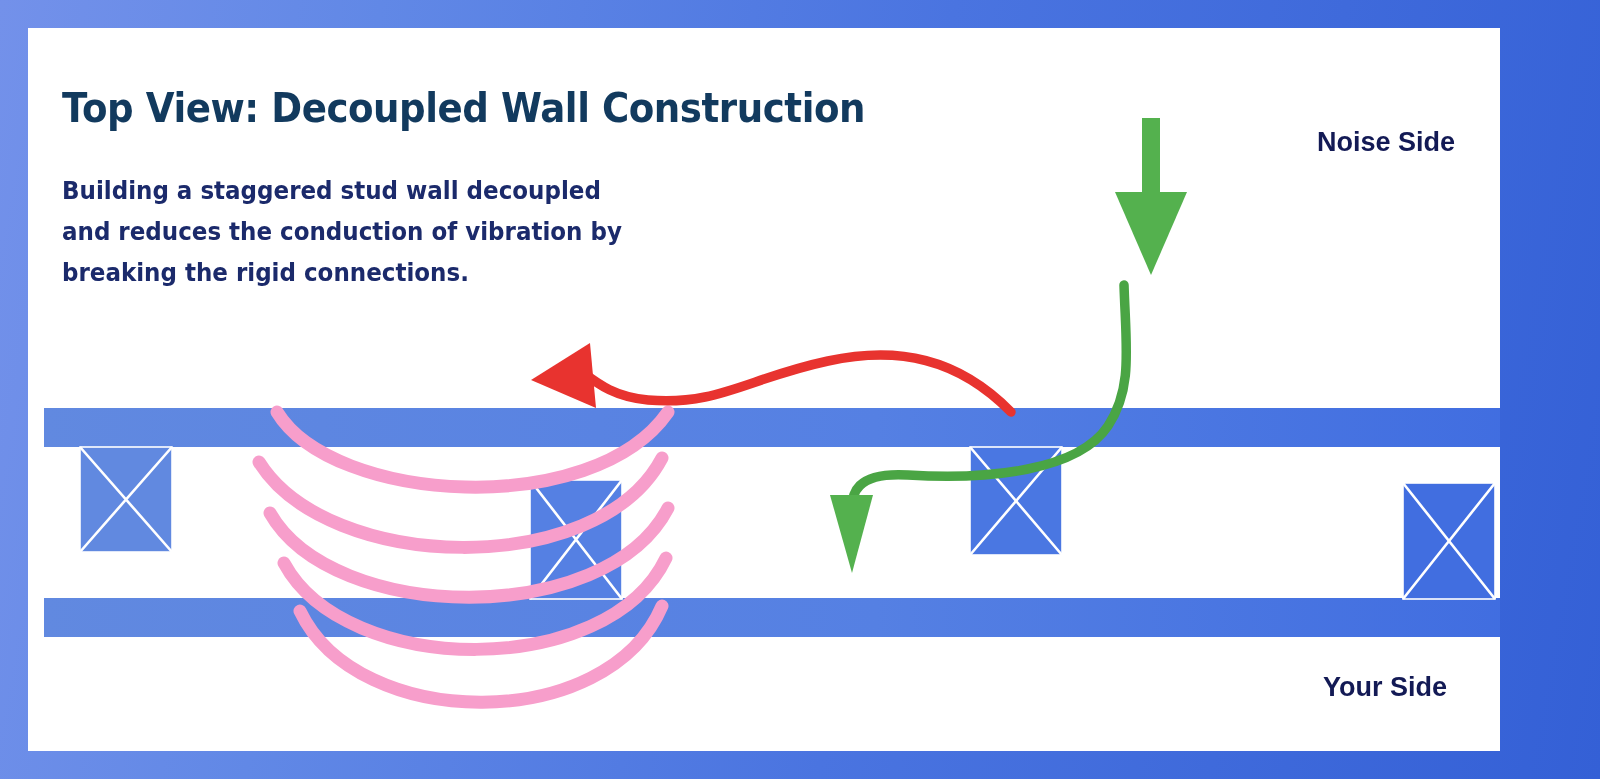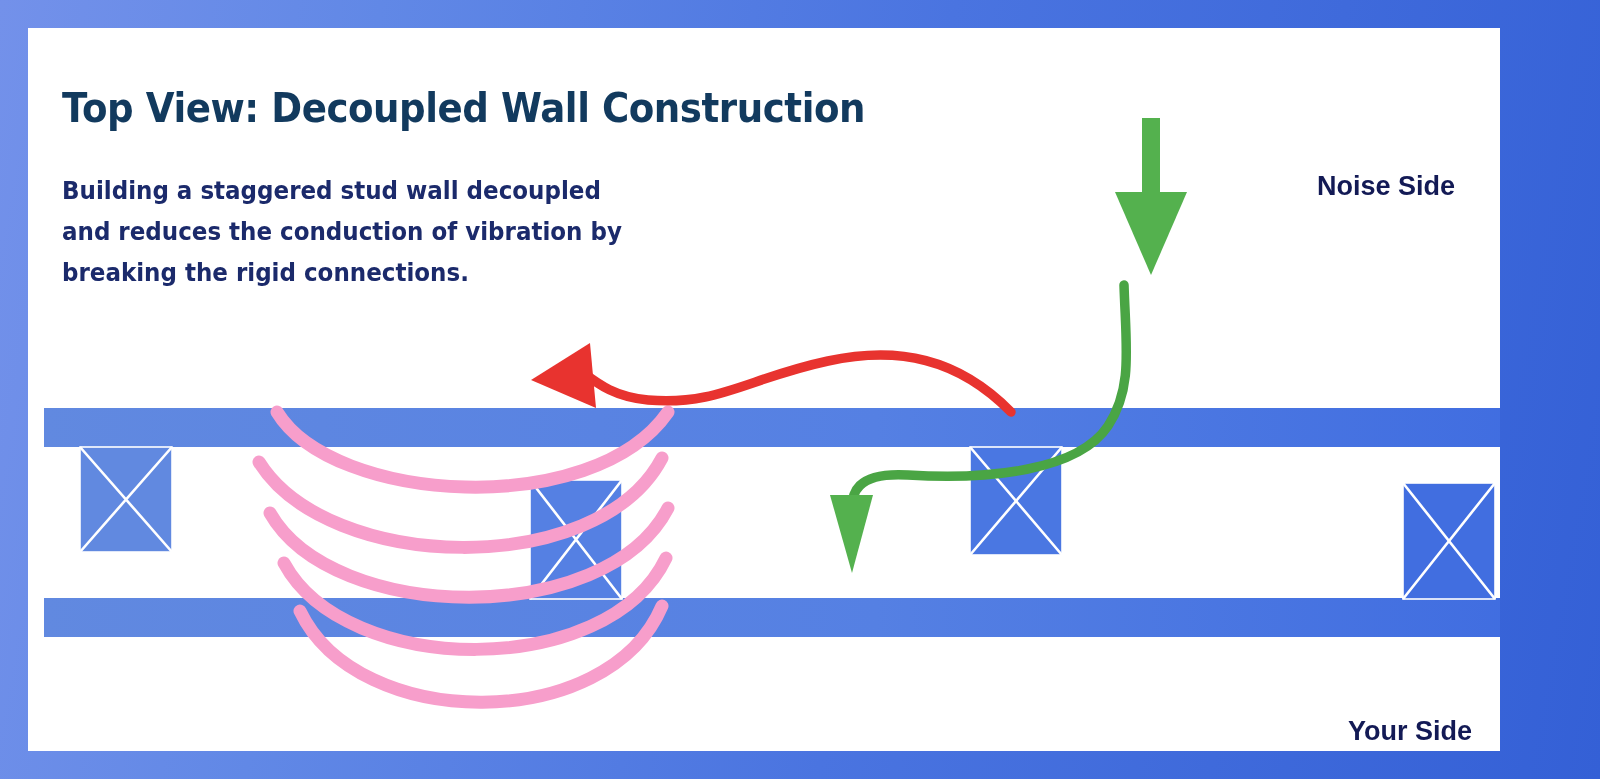--- a/index.html
+++ b/index.html
@@ -44,24 +44,23 @@
   }
   #subtitle div{white-space:nowrap;}
 
   .side-label{
     position:absolute;
     font-family:"Liberation Sans",sans-serif;
     font-weight:bold;
     font-size:27px;
     color:#131a55;
     white-space:nowrap;
-    margin-top:44px;
   }
   #noise-side{right:45px;top:99px;}
-  #your-side{right:28px;top:644px;}
+  #your-side{right:53px;top:644px;}
 
   
   #art{position:absolute;left:0;top:0;width:1544px;height:723px;}
 </style>
 </head>
 <body>
 
 <div id="stage">
   <div id="canvas">
 

